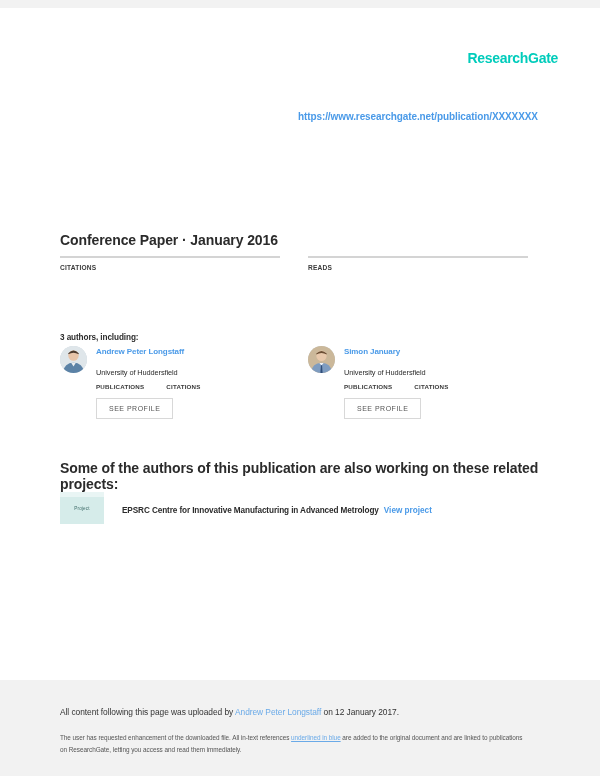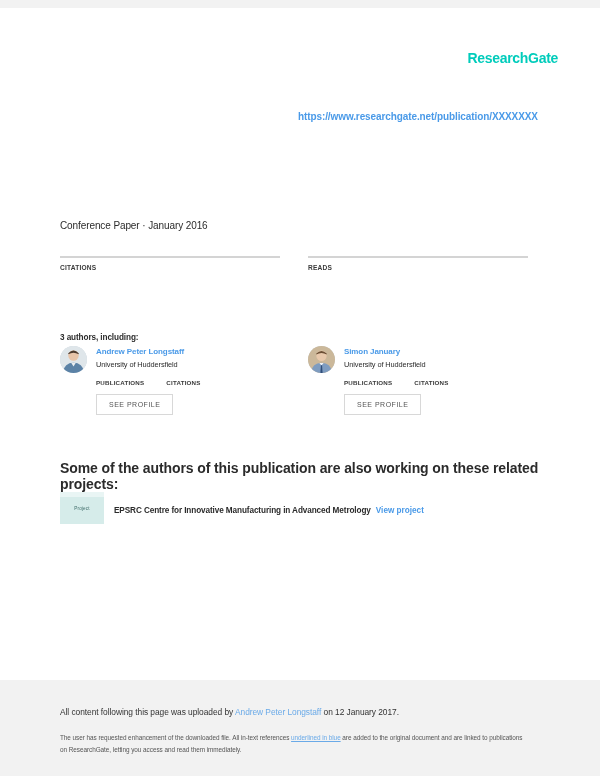--- a/index.html
+++ b/index.html
@@ -59,23 +59,23 @@
     font-size: 14px;
     font-weight: bold;
     color: #2b2b2b;
     line-height: 1.35;
   }
 
   
   .pub-meta {
     position: absolute;
     left: 60px;
-    top: 212px;
-    font-size: 10px;
-    font-weight: normal;
+    top: 224px;
+    font-size: 14px;
+    font-weight: bold;
     color: #2b2b2b;
     letter-spacing: -0.1px;
     white-space: nowrap;
   }
 
   
   .stats {
     position: absolute;
     left: 60px;
     top: 248px;
@@ -145,21 +145,21 @@
   .avatar svg { display: block; }
   .author-info { padding-top: 1px; }
   .author-name {
     font-size: 8px;
     font-weight: bold;
     color: #4a9ae8;
     letter-spacing: -0.1px;
     white-space: nowrap;
   }
   .author-affil {
-    margin-top: 4px;
+    margin-top: 12px;
     font-size: 7.4px;
     color: #2b2b2b;
     letter-spacing: -0.1px;
     white-space: nowrap;
   }
   .author-stats {
     margin-top: 6px;
     margin-left: 36px;
     display: flex;
     gap: 22px;
@@ -191,21 +191,21 @@
     font-weight: bold;
     color: #2b2b2b;
     letter-spacing: -0.1px;
   }
   .project-row {
     position: absolute;
     left: 60px;
     top: 484px;
     display: flex;
     align-items: center;
-    gap: 10px;
+    gap: 18px;
   }
   .project-thumb {
     width: 44px;
     height: 32px;
     background: #d6ecea;
     display: flex;
     align-items: center;
     justify-content: center;
     position: relative;
   }

